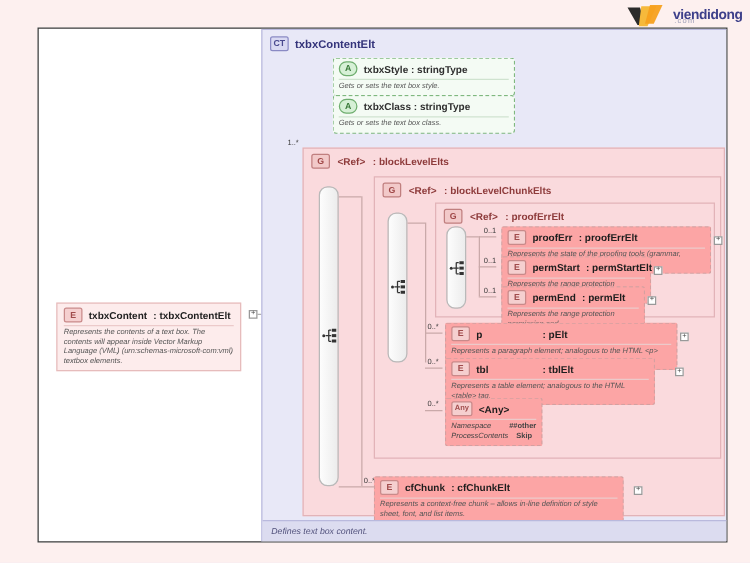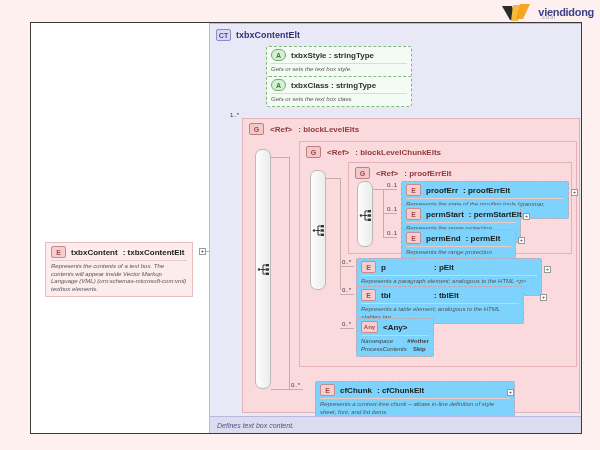--- a/index.html
+++ b/index.html
@@ -117,21 +117,21 @@
   .grp-head {
     position: absolute; left: 6px; top: 4px;
     display: flex; align-items: center; gap: 6px;
   }
   .grp-head .ref-label { font-size: 8px; font-weight: bold; color: #8e3b3b; }
   .grp-head .grp-name { font-size: 8px; font-weight: bold; color: #8e3b3b; }
 
   
   .el-box {
     position: absolute;
-    background: #7dd3fc;
+    background: #fca5a5;
     border: 1px dashed #d4a0a0;
     border-radius: 2px;
     padding: 2px 4px;
   }
   .el-head { display: flex; align-items: center; gap: 5px; }
   .el-name {
     font-size: 8px; font-weight: bold; color: #1d1d1d;
     white-space: nowrap;
   }
   .el-type {
@@ -410,21 +410,21 @@
               <div class="any-row">
                 <span class="any-key">ProcessContents</span>
                 <span class="any-val">Skip</span>
               </div>
             </div>
           </div>
         </div>
 
         <div class="hline" style="left:46px; top:270px; width:14px;"></div>
         <div class="card" style="left:48px; top:263px;">0..*</div>
-        <div class="el-box" style="left:72px; top:262px; width:200px;">
+        <div class="el-box" style="left:56px; top:262px; width:200px;">
           <div class="el-head">
             <span class="chip elt">E</span>
             <span class="el-name">cfChunk</span>
             <span class="el-type">:&nbsp;<span>cfChunkElt</span></span>
           </div>
           <div class="el-desc">Represents a context-free chunk – allows in-line definition of style sheet, font, and list items.</div>
         </div>
         <div class="plus" style="left:264px; top:270px;">+</div>
       </div>
 

